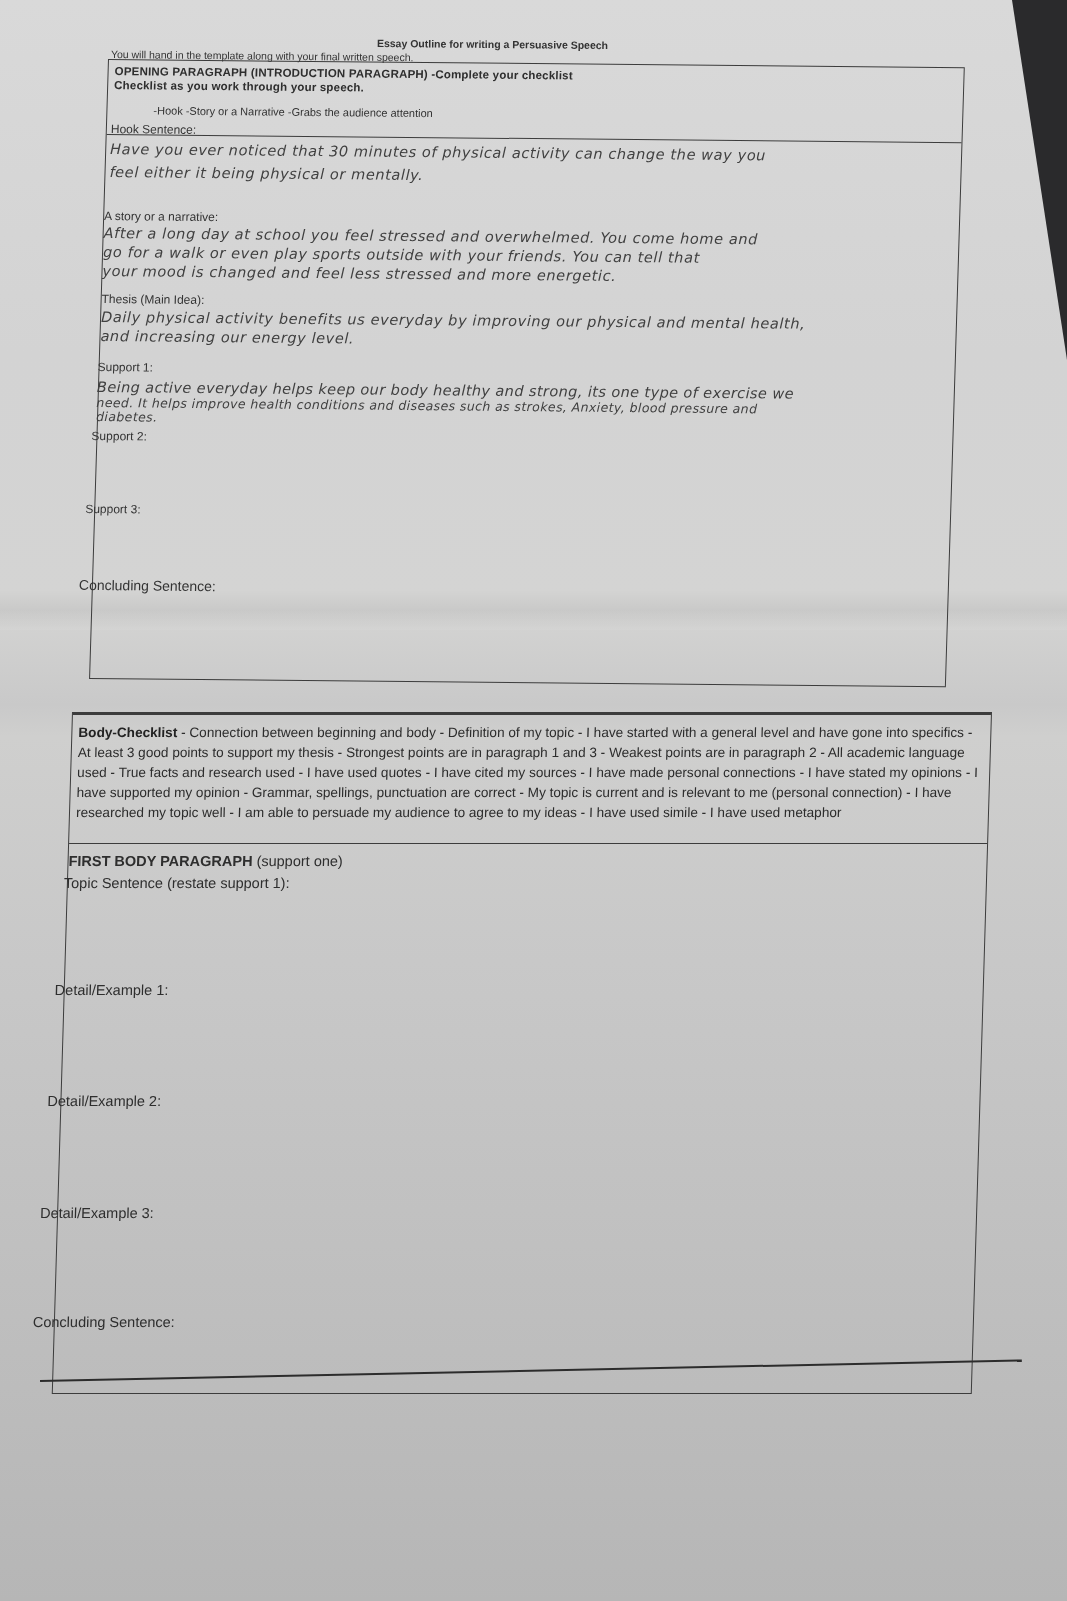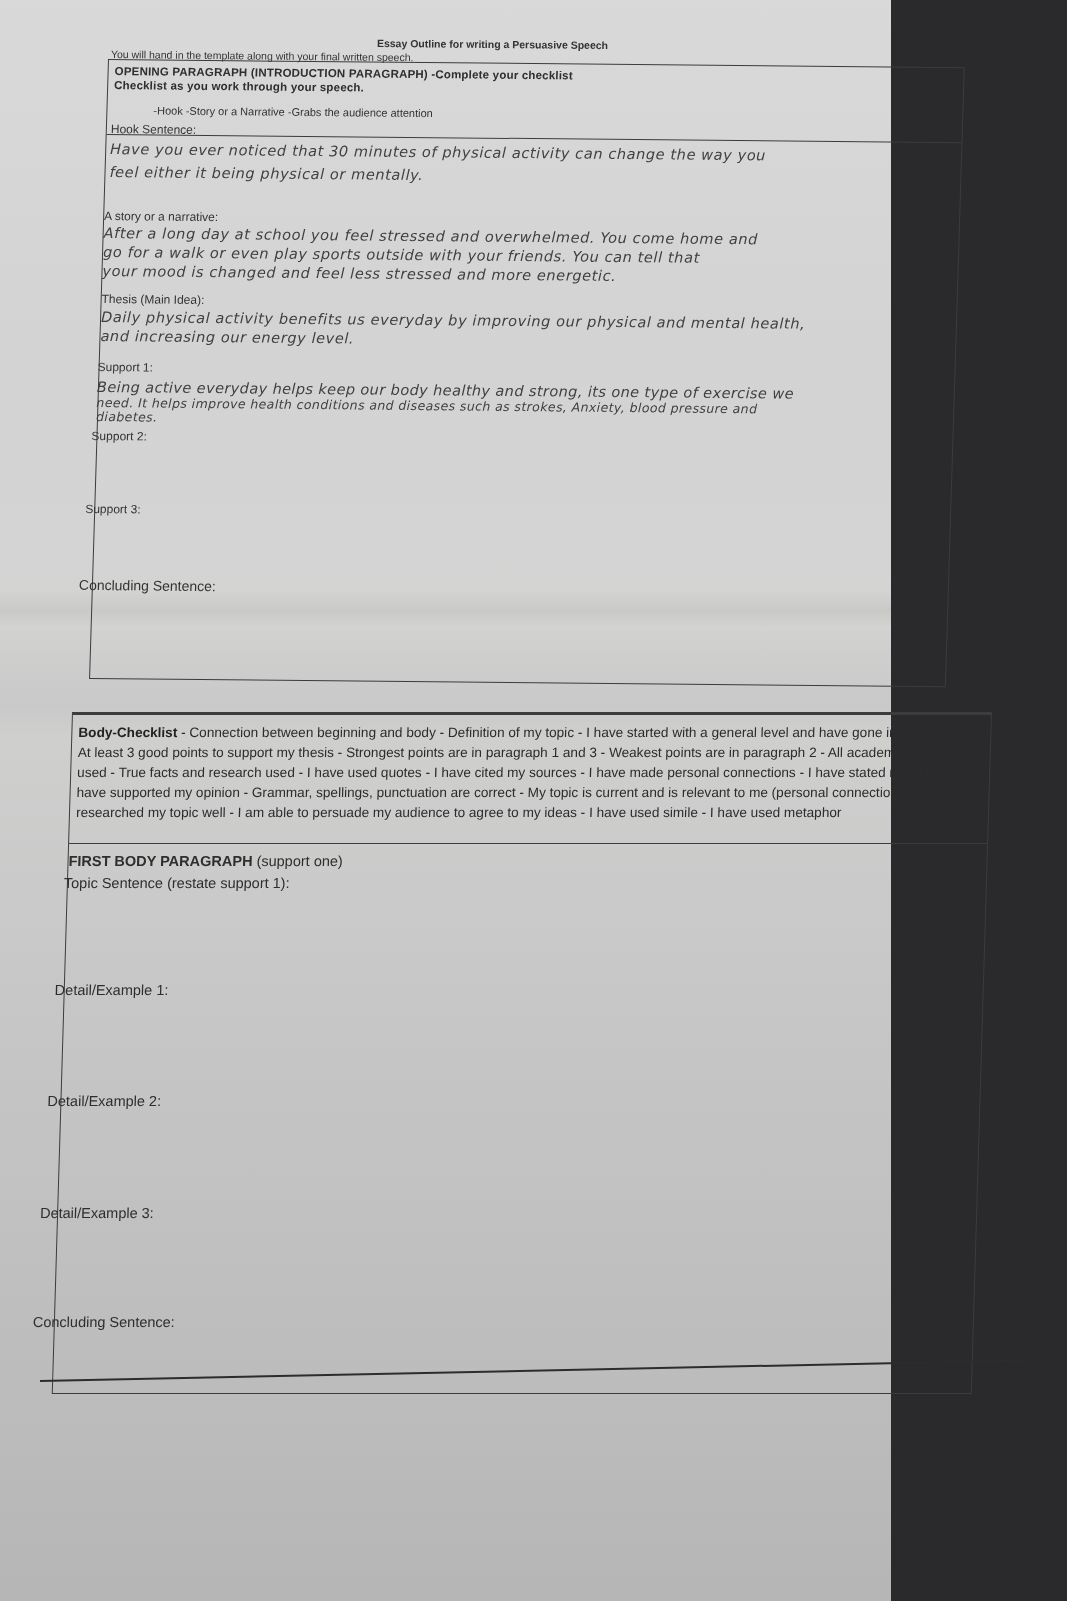--- a/index.html
+++ b/index.html
@@ -11,21 +11,21 @@
     }
     body {
       position: relative;
       background: #2a2a2c;
       font-family: "Liberation Sans", sans-serif;
       color: #2b2b2b;
     }
     .paper {
       position: absolute;
       left: 0; top: 0;
-      width: 891px; height: 1601px;
+      width: 1067px; height: 1601px;
       background: linear-gradient(180deg, #d9d9d9 0%, #d3d3d3 22%, #d4d4d3 38%, #c9c9c9 44%, #cfcfce 46%, #c8c8c8 60%, #bfbfbf 80%, #b6b6b6 100%);
       clip-path: polygon(0 0, 1012px 0, 1067px 360px, 1067px 1601px, 0 1601px);
     }
     .shade {
       position: absolute; left: 0; right: 0;
       pointer-events: none;
     }
     .doc-title {
       position: absolute;
       left: 377px; top: 37px;

